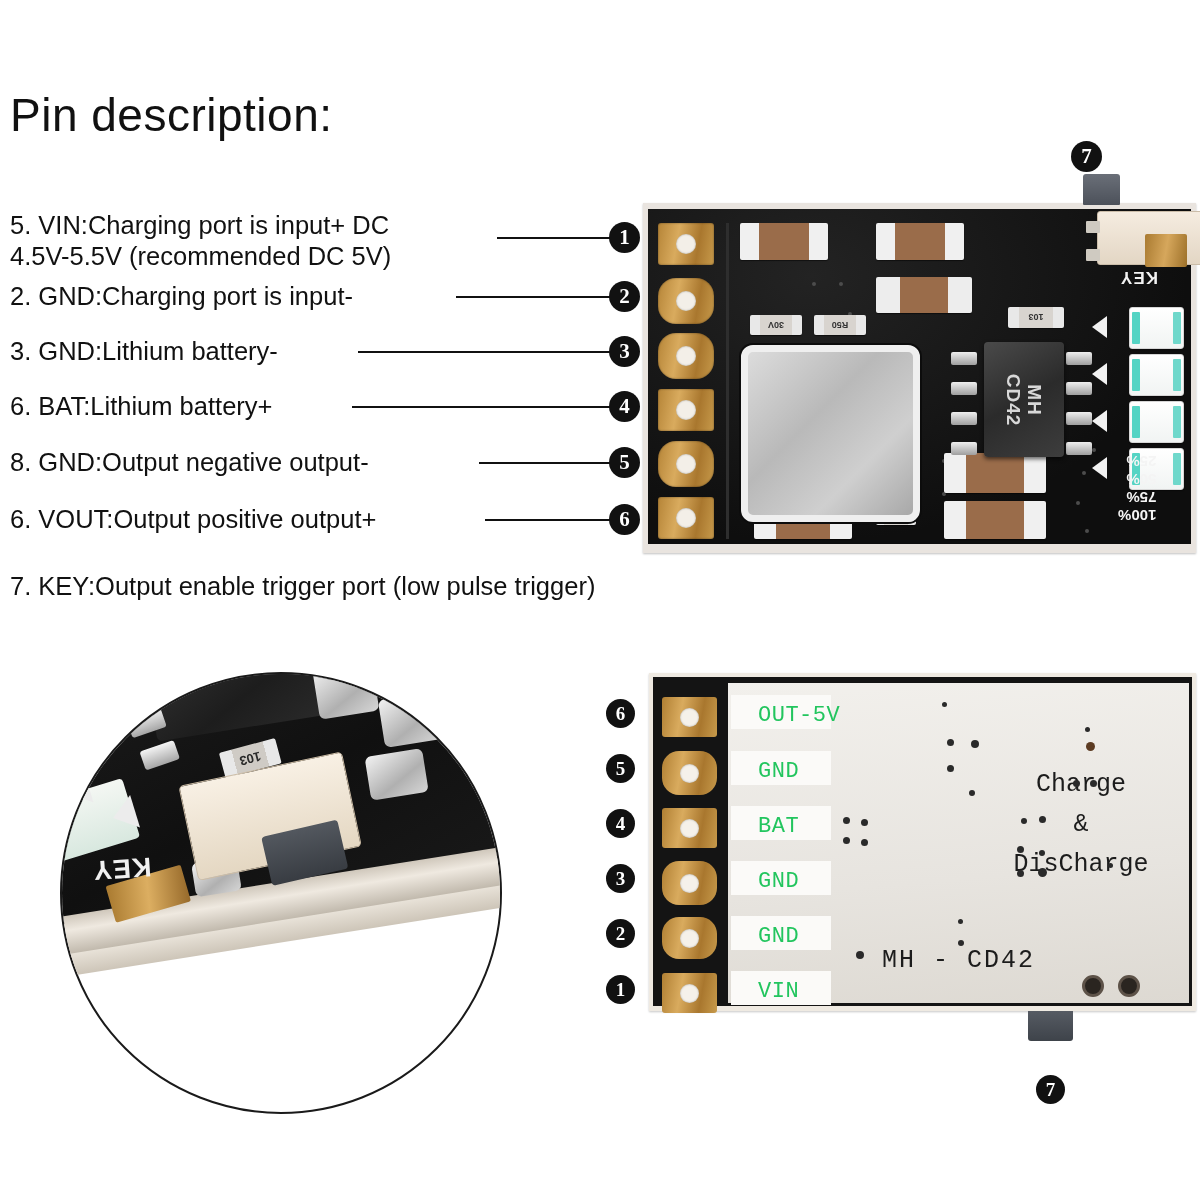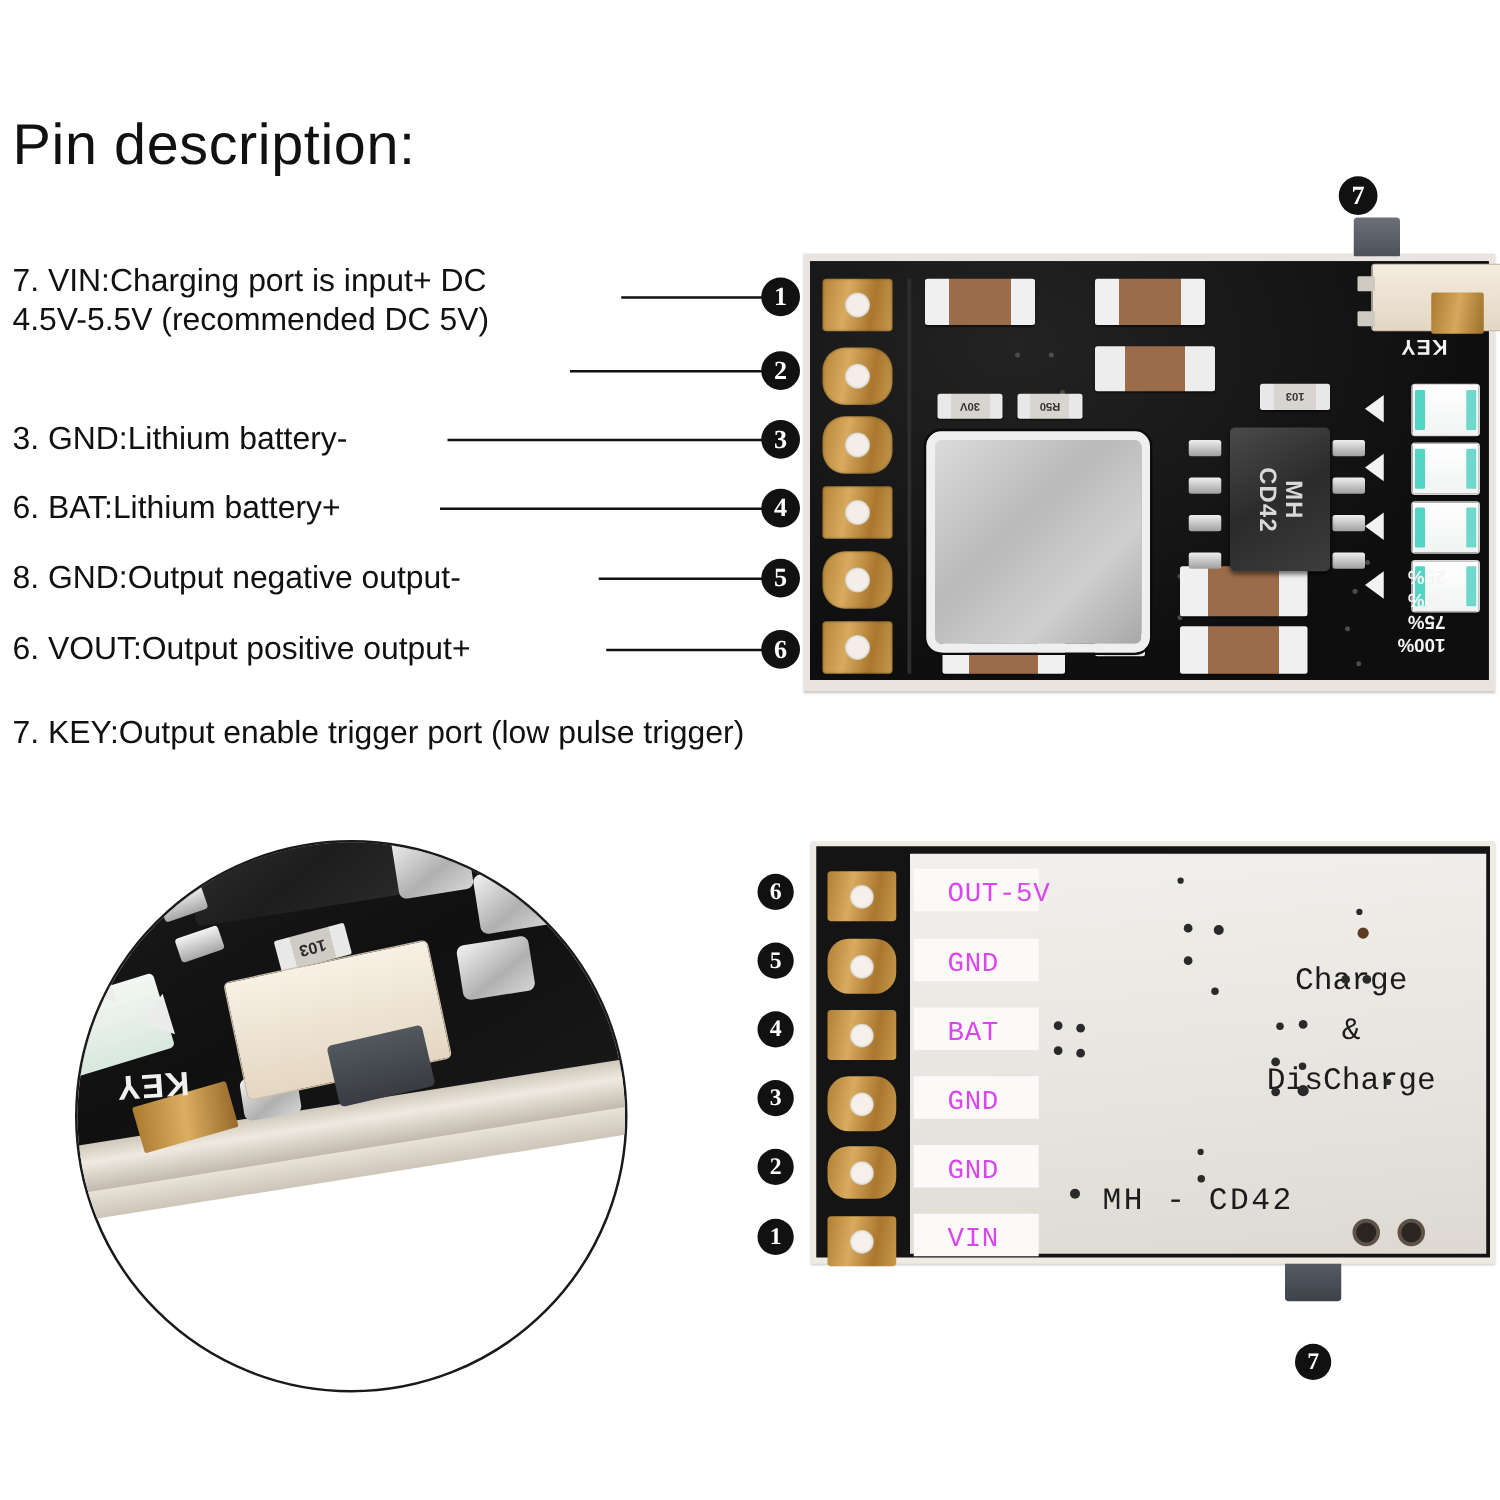--- a/index.html
+++ b/index.html
@@ -201,21 +201,21 @@
     background:linear-gradient(100deg,#b07f33 0%,#d9ab5e 35%,#a9772e 70%,#c79a4b 100%);
     display:flex;align-items:center;justify-content:center;
   }
   .bpad i{display:block;width:19px;height:19px;border-radius:50%;
     background:#f5f1ea;box-shadow:inset 0 0 2px rgba(0,0,0,.35);}
   .bpad.round{border-radius:17px;}
   .bpad.sq{border-radius:3px;}
 
   .back-label{
     position:absolute;left:105px;
-    font-size:22px;font-weight:400;color:#d946ef;
+    font-size:22px;font-weight:400;color:#22c55e;
     letter-spacing:0.5px;white-space:nowrap;
     font-family:"Liberation Mono", monospace;
   }
   .white-strip{
     position:absolute;left:78px;width:100px;height:34px;
     background:#fbfaf8;
   }
   #charge-text{
     position:absolute;left:333px;top:88px;width:190px;
     text-align:center;color:#1c1c1c;
@@ -326,22 +326,25 @@
   }
 </style>
 </head>
 <body>
 
 <div class="root">
 
   <div id="page-title">Pin description:</div>
 
   <div class="pin-line" style="top:210px;">
-    <span>7. VIN:Charging port is input+ DC</span>
+    <span>5. VIN:Charging port is input+ DC</span>
     <span class="l2">4.5V-5.5V (recommended DC 5V)</span>
+  </div>
+  <div class="pin-line" style="top:281px;">
+    <span>2. GND:Charging port is input-</span>
   </div>
   <div class="pin-line" style="top:336px;">
     <span>3. GND:Lithium battery-</span>
   </div>
   <div class="pin-line" style="top:391px;">
     <span>6. BAT:Lithium battery+</span>
   </div>
   <div class="pin-line" style="top:447px;">
     <span>8. GND:Output negative output-</span>
   </div>

